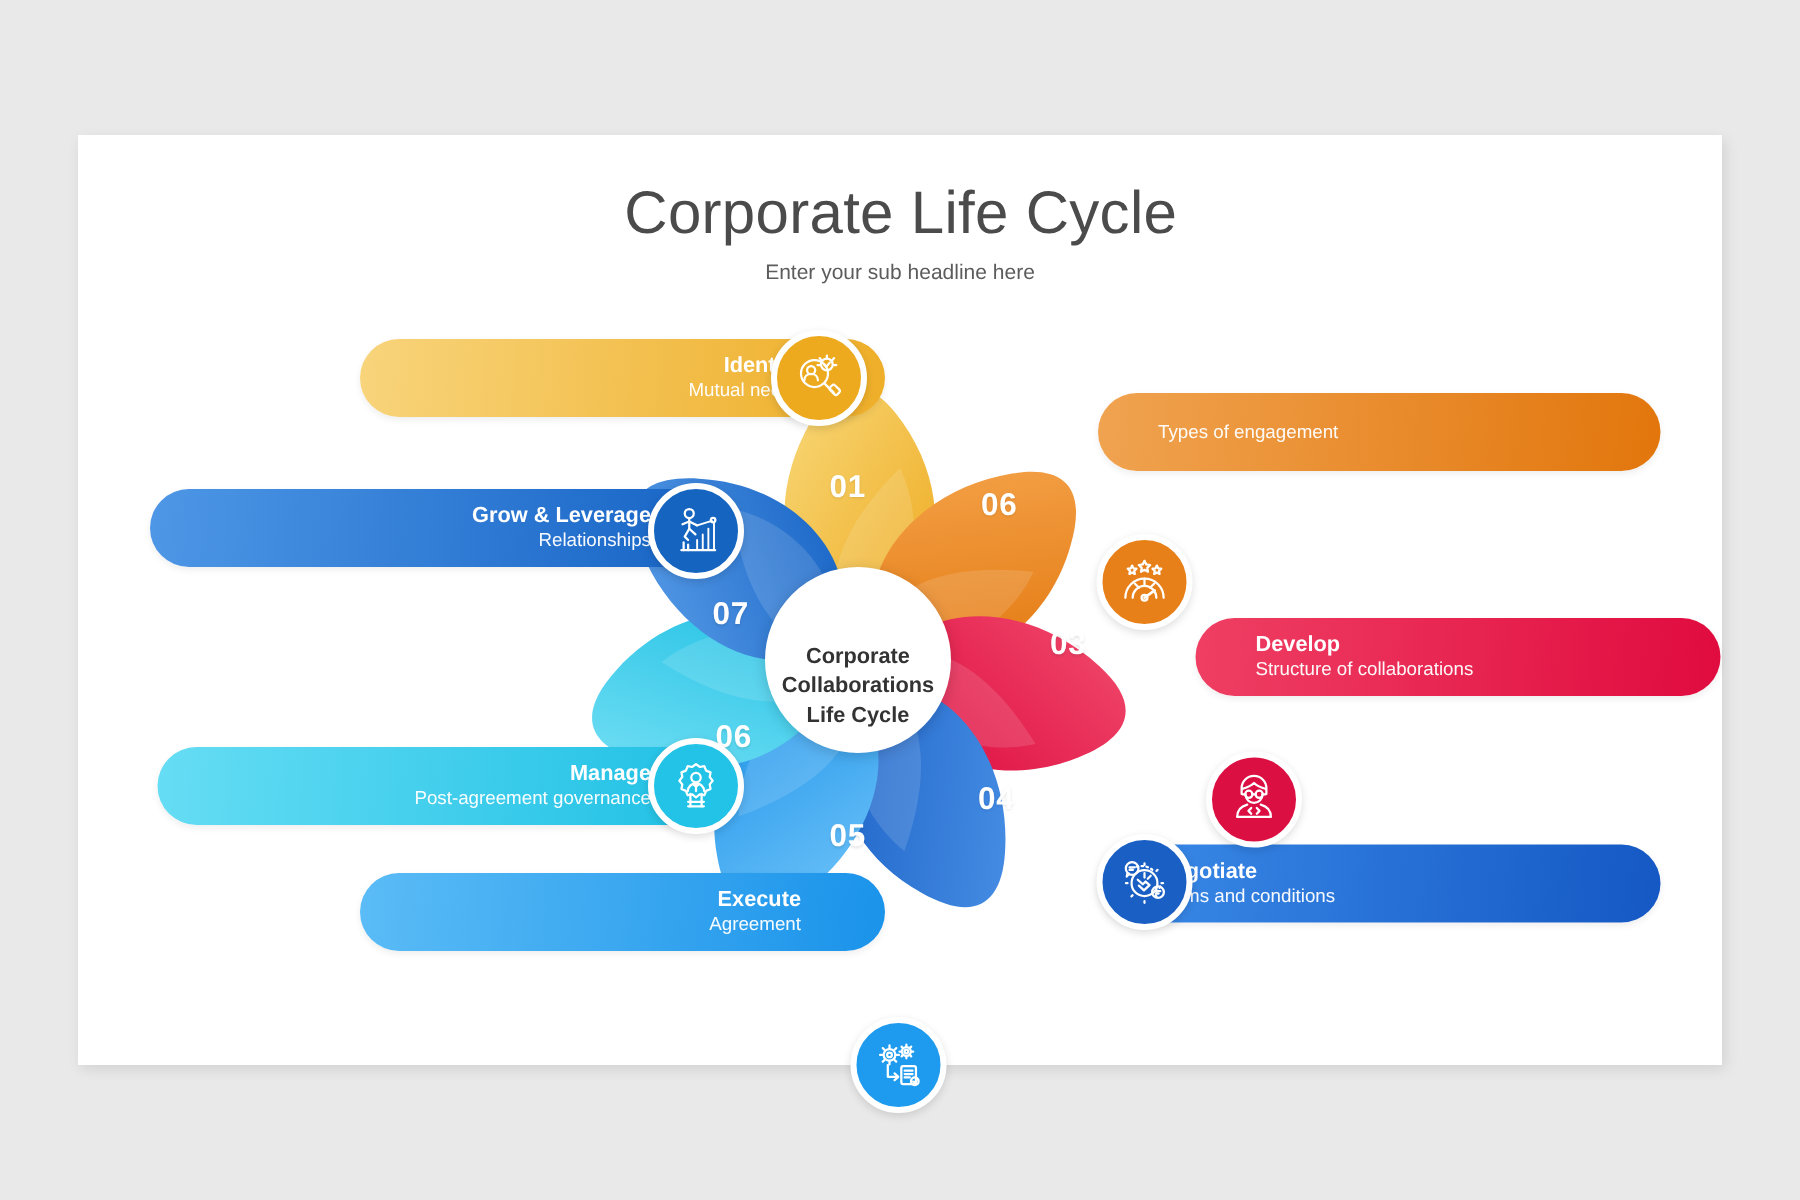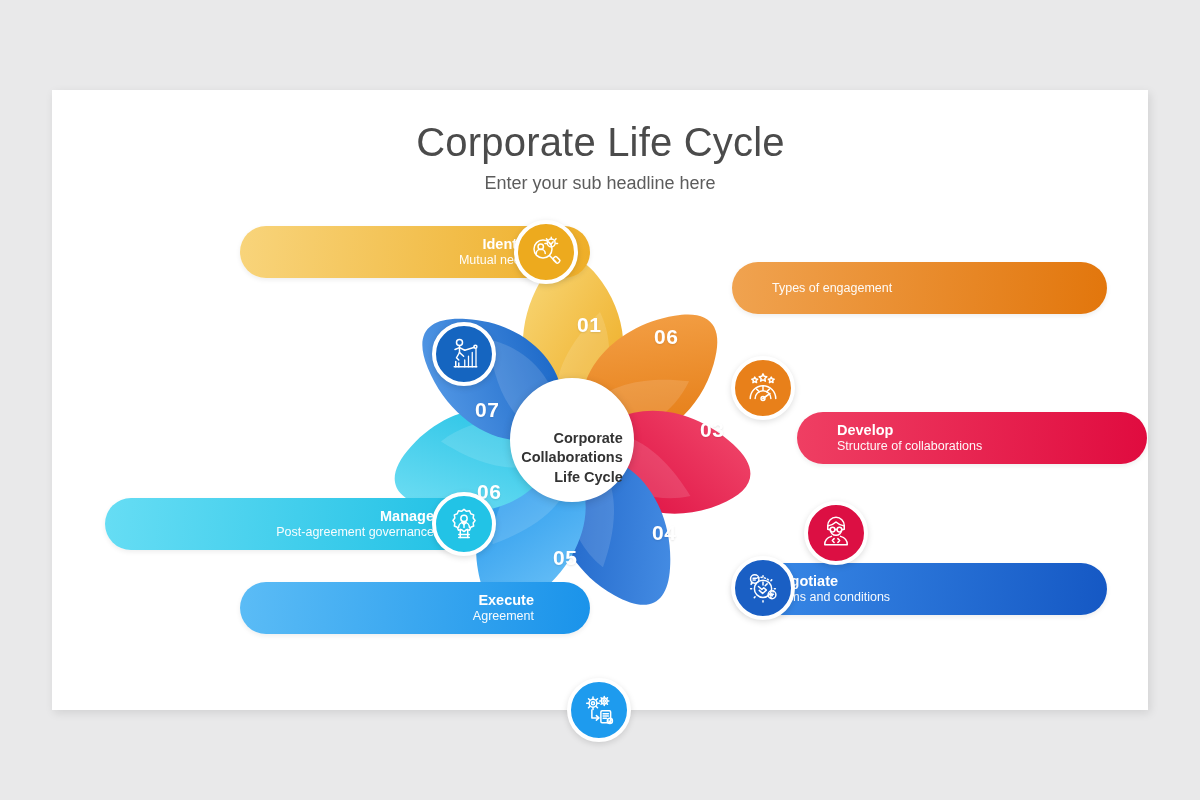--- a/index.html
+++ b/index.html
@@ -41,21 +41,21 @@
     color: #4b4b4b;
     letter-spacing: .2px;
     white-space: nowrap;
   }
   #subtitle {
     position: absolute;
     left: 0;
     top: 83px;
     width: 1096px;
     text-align: center;
-    font-size: 18px;
+    font-size: 14px;
     font-weight: 400;
     color: #5c5c5c;
   }
 
   
   #petals {
     position: absolute;
     left: 0; top: 0;
     width: 1096px;
     height: 620px;
@@ -127,21 +127,21 @@
     background: #ffffff;
     border: 4px solid #ffffff;
     box-sizing: border-box;
     display: flex;
     align-items: center;
     justify-content: center;
     box-shadow: 0 2px 9px rgba(0,0,0,0.16);
     z-index: 6;
   }
   #hub .hubtxt {
-    text-align: right;
+    text-align: center;
     font-size: 14.5px;
     font-weight: 700;
     color: #333333;
     line-height: 1.32;
     margin-top: 36px;
   }
 </style>
 </head>
 <body>
 
@@ -216,21 +216,21 @@
           <path d="M0,-22 C34,-36 48,-86 28,-128 C6,-106 -20,-74 -16,-34 Z" fill="#ffffff" opacity="0.13"></path>
         </g>
 
         <g transform="rotate(308)">
           <path d="M0,-18 C54,-34 68,-104 30,-158 C8,-190 -14,-190 -32,-158 C-64,-102 -50,-34 0,-18 Z" fill="url(#g07)"></path>
           <path d="M0,-22 C34,-36 48,-86 28,-128 C6,-106 -20,-74 -16,-34 Z" fill="#ffffff" opacity="0.13"></path>
         </g>
       </g>
     </svg>
 
-    <div class="petal-num" style="left:501px;  top:223px;margin-left:24px;">01</div>
+    <div class="petal-num" style="left:501px;  top:223px;">01</div>
     <div class="petal-num" style="left:602px;  top:235px;">06</div>
     <div class="petal-num" style="left:648px;  top:328px;">03</div>
     <div class="petal-num" style="left:600px;  top:431px;">04</div>
     <div class="petal-num" style="left:501px;  top:456px;">05</div>
     <div class="petal-num" style="left:425px;  top:390px;">06</div>
     <div class="petal-num" style="left:423px;  top:288px;margin-top:20px;">07</div>
 
     <div class="bar left" style="left:188px; top:136px; width:350px;
          background:linear-gradient(95deg,#f8d47b 0%,#eeae28 100%);">
       <div class="txt">
@@ -271,20 +271,27 @@
     </div>
 
     <div class="bar left" style="left:53px; top:408px; width:385px;
          background:linear-gradient(95deg,#66ddf4 0%,#1dbfe4 100%);">
       <div class="txt">
         <span class="head">Manage</span>
         <span class="sub">Post-agreement governance</span>
       </div>
     </div>
 
+    <div class="bar left" style="left:48px; top:236px; width:390px;
+         background:linear-gradient(95deg,#4e97e6 0%,#1562c4 100%);">
+      <div class="txt">
+        <span class="head">Grow &amp; Leverage</span>
+        <span class="sub">Relationships</span>
+      </div>
+    </div>
 
     <div class="iconcirc" style="left:462px; top:130px; background:#edaa1e;">
       <svg viewBox="0 0 48 48" fill="none" stroke="#ffffff" stroke-width="2" stroke-linecap="round" stroke-linejoin="round">
         <circle cx="20" cy="20" r="12"></circle>
         <circle cx="17" cy="17" r="3.6"></circle>
         <path d="M11 26c0-3.4 2.7-5.6 6-5.6s6 2.2 6 5.6"></path>
         <path d="M29 29l8 8"></path>
         <rect x="33.5" y="31.5" width="9" height="6" rx="2" transform="rotate(45 38 34.5)"></rect>
         <circle cx="31" cy="12" r="5.2"></circle>
         <path d="M28.7 12.2l1.7 1.7 3.1-3.4"></path>

